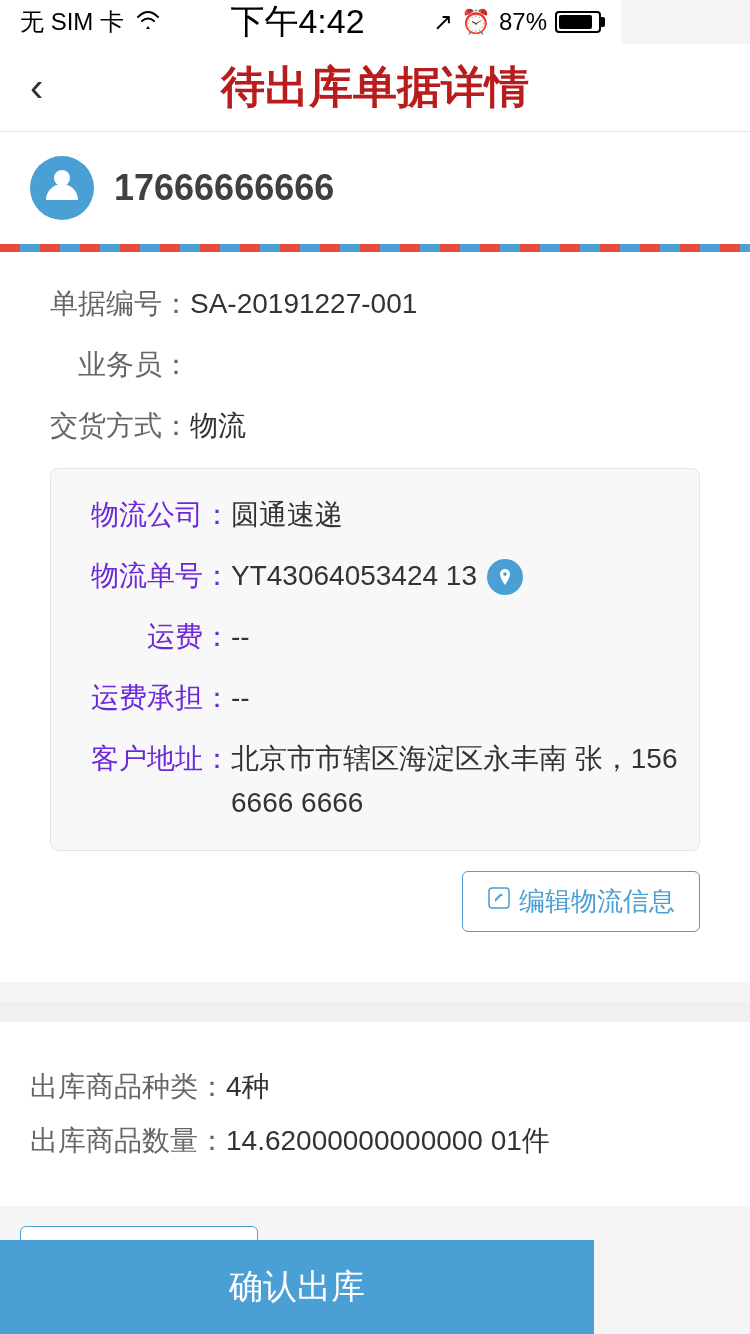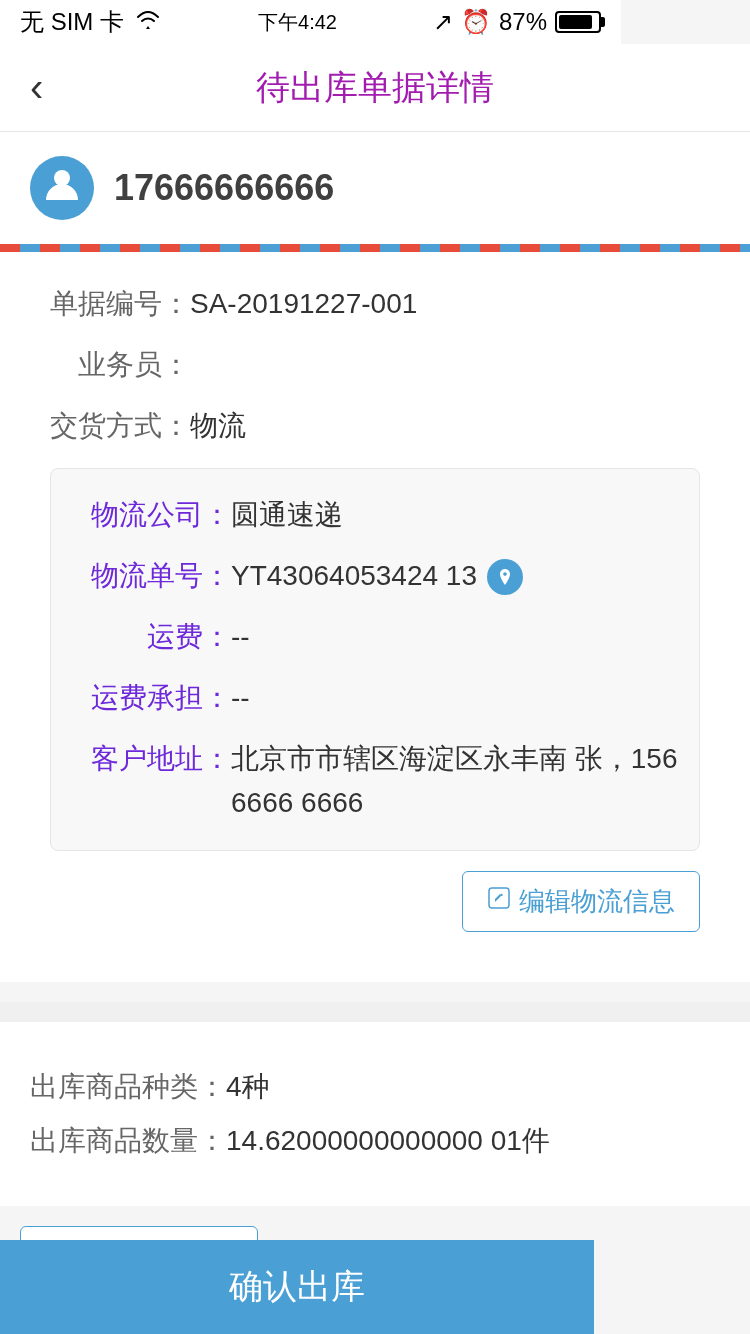--- a/index.html
+++ b/index.html
@@ -25,21 +25,21 @@
       padding: 0 20px;
       font-size: 24px;
       color: #000;
     }
     .status-left {
       display: flex;
       align-items: center;
       gap: 10px;
     }
     .status-center {
-      font-size: 20px;
+      font-size: 34px;
       font-weight: 500;
       text-align: center;
     }
     .status-right {
       display: flex;
       align-items: center;
       gap: 8px;
       font-size: 24px;
     }
     .battery {
@@ -82,23 +82,23 @@
       border-bottom: 1px solid #e5e5e5;
     }
     .nav-back {
       position: absolute;
       left: 30px;
       font-size: 40px;
       color: #333;
       cursor: pointer;
     }
     .nav-title {
-      font-size: 34px;
-      font-weight: 400;
-      color: #a21caf;
+      font-size: 44px;
+      font-weight: 700;
+      color: #b91c1c;
     }
 
     
     .content {
       width: 750px;
       background: #f5f5f5;
     }
 
     
     .customer-section {

